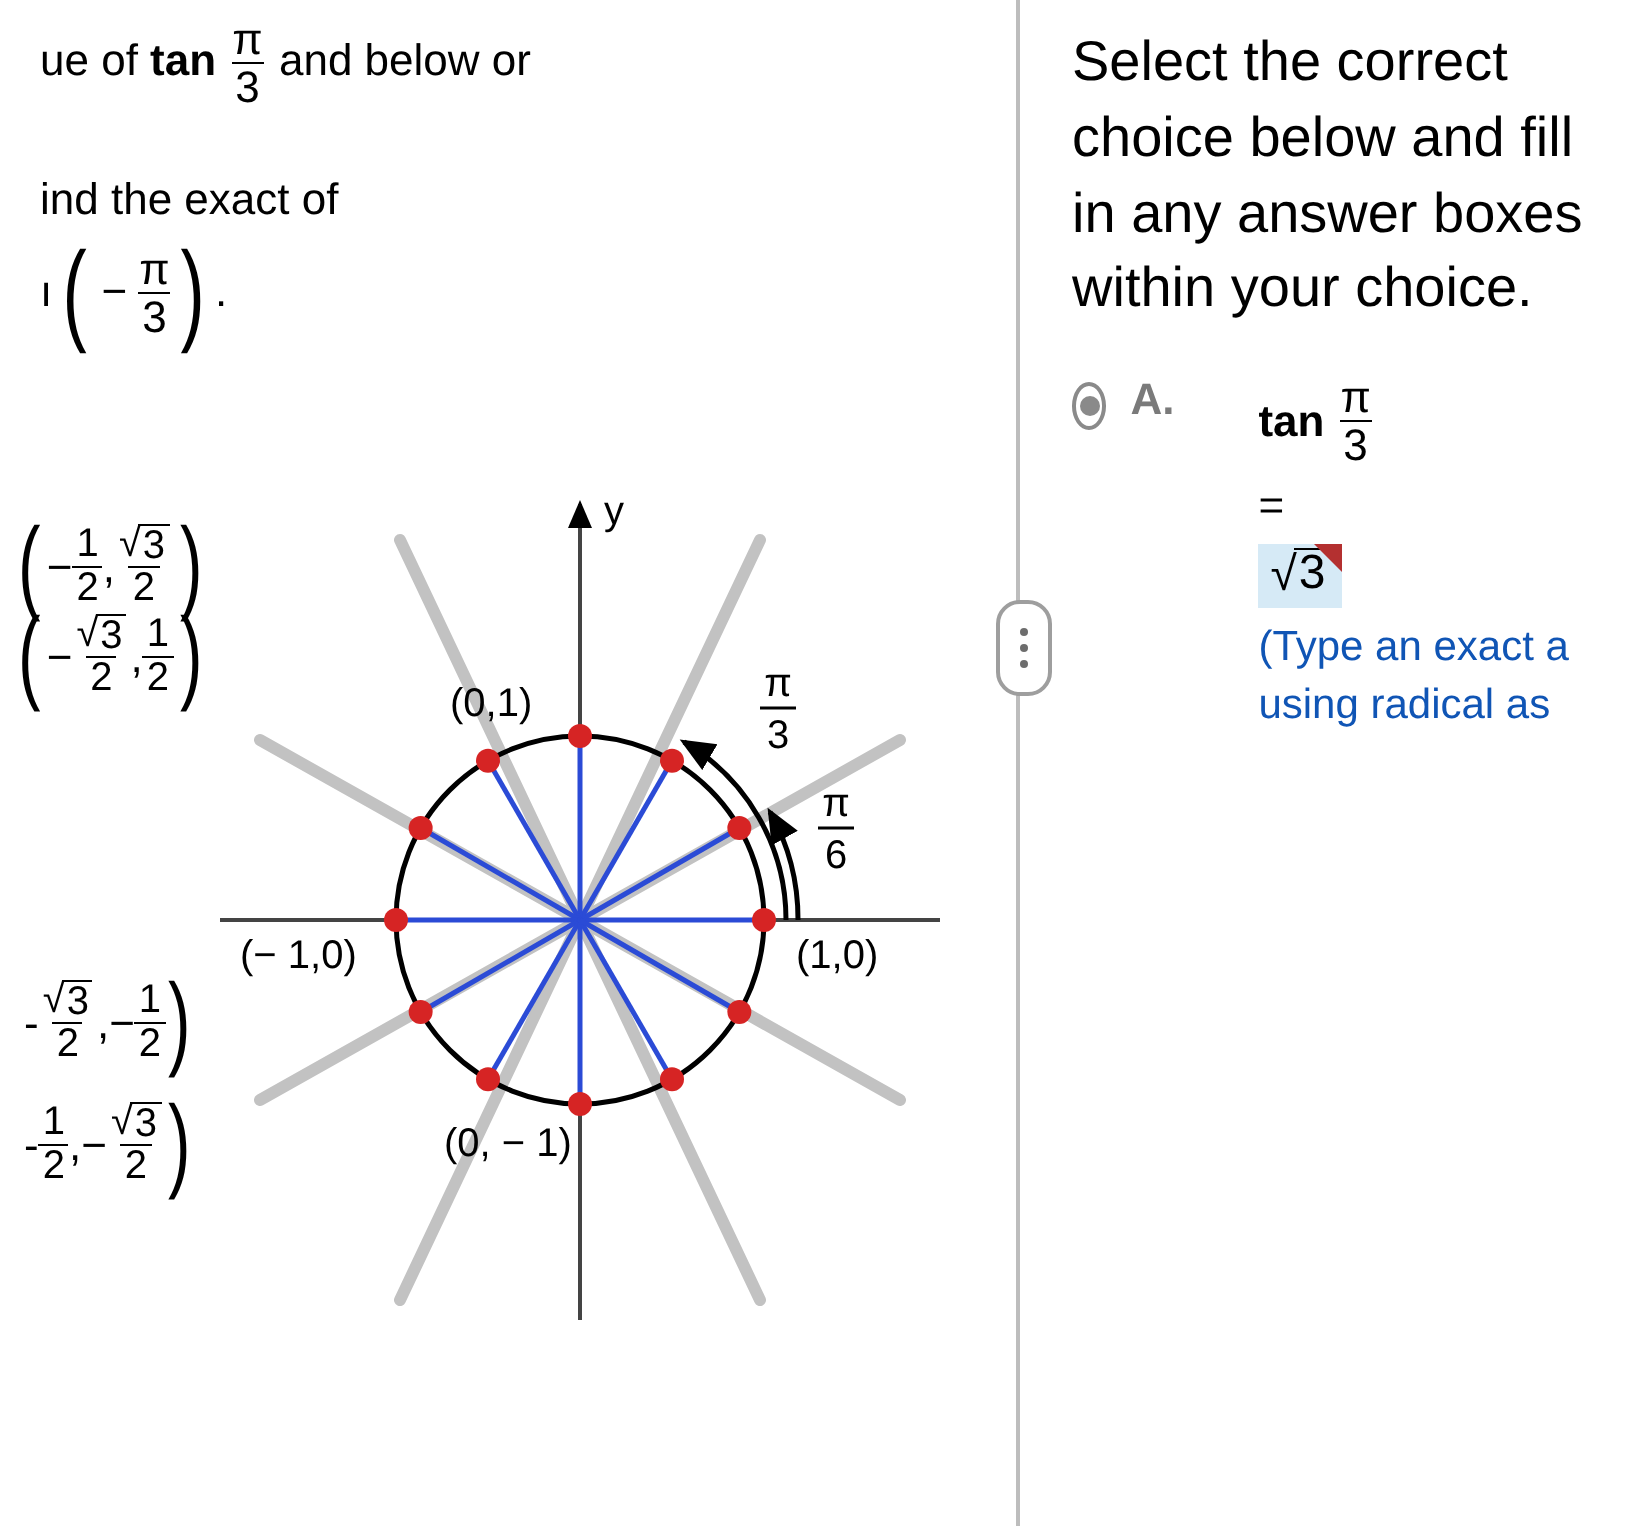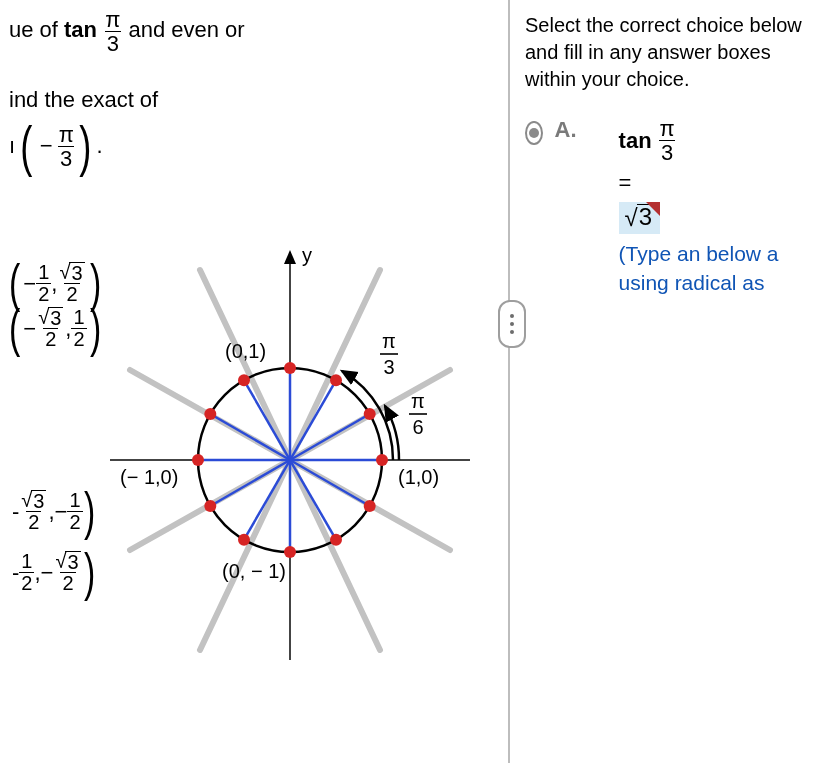--- a/index.html
+++ b/index.html
@@ -1,34 +1,34 @@
 <!DOCTYPE html>
 <html><head>
 <meta charset="utf-8">
 <style>
   html,body{margin:0;padding:0;font-family:Arial,Helvetica,sans-serif;font-size:22px;color:#000;background:#fff}
   .page{display:flex;width:818px;height:763px;overflow:hidden;position:relative}
-  .left{flex:0 0 500px;padding:8px 0 0 9px;position:relative}
+  .left{flex:0 0 500px;padding:8px 0 0 20px;position:relative}
   .right{flex:1;padding:12px 8px 0 16px;position:relative}
   .divider{position:absolute;left:508px;top:0;width:2px;height:100%;background:#bdbdbd}
   .drag-handle{position:absolute;left:498px;top:300px;width:24px;height:44px;border:2px solid #9e9e9e;border-radius:12px;background:#fff;display:flex;flex-direction:column;align-items:center;justify-content:center;gap:4px}
   .drag-handle span{width:4px;height:4px;background:#6d6d6d;border-radius:50%}
   .ptext{line-height:1.35}
   .frac{display:inline-flex;flex-direction:column;align-items:center;vertical-align:middle;font-size:22px;line-height:1.05}
   .frac .num{padding:0 2px}
   .frac .den{border-top:1.7px solid #000;padding:0 2px}
   .frac-sm{font-size:20px}
   .big-paren{display:inline-flex;align-items:center;font-size:22px}
   .paren{font-size:56px;font-weight:300;line-height:0.8;transform:scaleX(0.65)}
   .paren2{font-size:52px;font-weight:300;line-height:0.8;transform:scaleX(0.65)}
   .row{display:flex;align-items:center;margin:4px 0}
   .sqrt{display:inline-flex;align-items:flex-start}
   .sqrt::before{content:"√";font-size:1em;margin-right:-1px}
   .sqrt .rad{border-top:1.7px solid #000;padding:0 2px;line-height:1}
-  .right .instr{font-size:20px;line-height:1.35}
+  .right .instr{font-size:28px;line-height:1.35}
   .choice{margin-top:24px;display:flex;align-items:flex-start;gap:12px}
   .radio{width:20px;height:20px;border:2px solid #8a8a8a;border-radius:50%;margin-top:4px;display:flex;align-items:center;justify-content:center}
   .radio.sel::after{content:"";width:10px;height:10px;background:#8a8a8a;border-radius:50%}
   .clabel{font-weight:700;color:#7a7a7a}
   .answer-col{margin-left:28px}
   .ans-box{position:relative;display:inline-block;background:#d6eaf6;padding:2px 6px}
   .ans-box::after{content:"";position:absolute;top:0;right:0;width:0;height:0;border-left:14px solid transparent;border-top:14px solid #b43030}
   .hint{color:#1055b5;font-size:21px;line-height:1.35;margin-top:6px}
   svg{display:block}
   .coord-stack{position:absolute;left:6px;top:260px}
@@ -39,21 +39,21 @@
 <body>
 
 <div class="page">
   <div class="left">
     <div class="ptext">
       <span>ue of </span><b>tan</b>
       <span class="frac">
           <span class="num">π</span>
           <span class="den">3</span>
         </span>
-      <span> and even or</span><br>
+      <span> and below or</span><br>
       <br>
       <span>ind the exact of</span>
     </div>
     <div class="row" style="margin-top:8px">
       <span style="margin-right:2px">ı</span>
       <span class="big-paren">
           <span class="paren">(</span>
         <span style="margin:0 4px">−</span>
         <span class="frac">
             <span class="num">π</span>
@@ -228,19 +228,19 @@
                   <span class="num">π</span>
                   <span class="den">3</span>
                 </span>
             </div>
             <div style="margin:6px 0">=</div>
             <div class="ans-box">
               <span class="sqrt" style="font-size:24px">
                   <span class="rad">3</span>
                 </span>
             </div>
-            <div class="hint">(Type an below a using radical as</div>
+            <div class="hint">(Type an exact a using radical as</div>
           </div>
         </div>
       </div>
     </div>
   </div>
 </div>
 
 </body></html>

